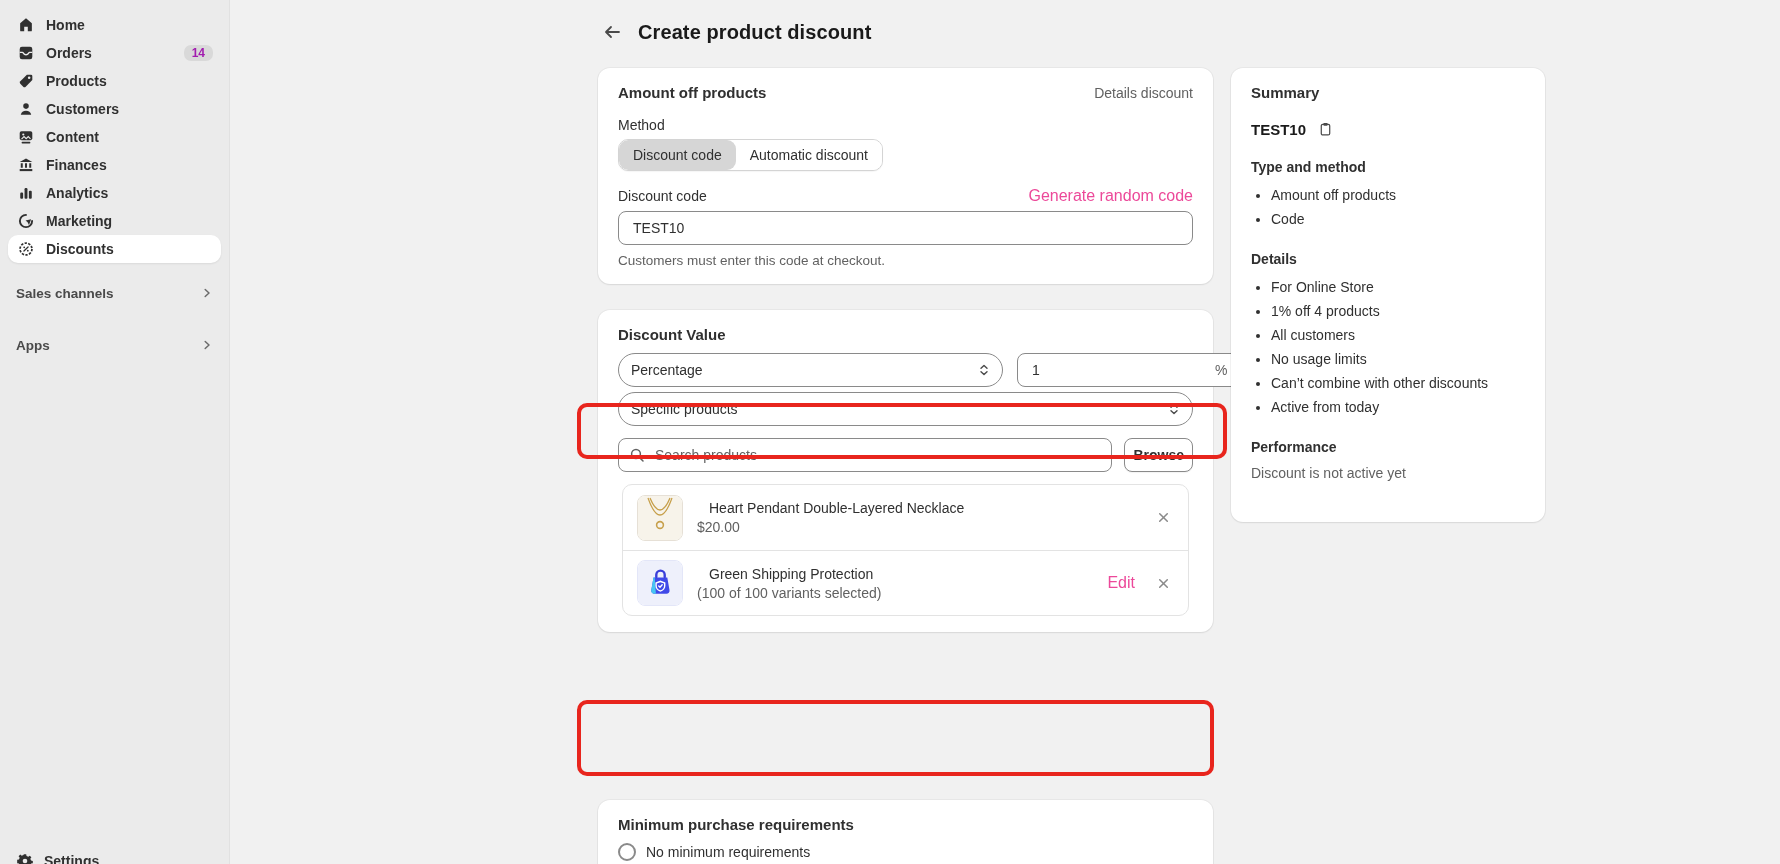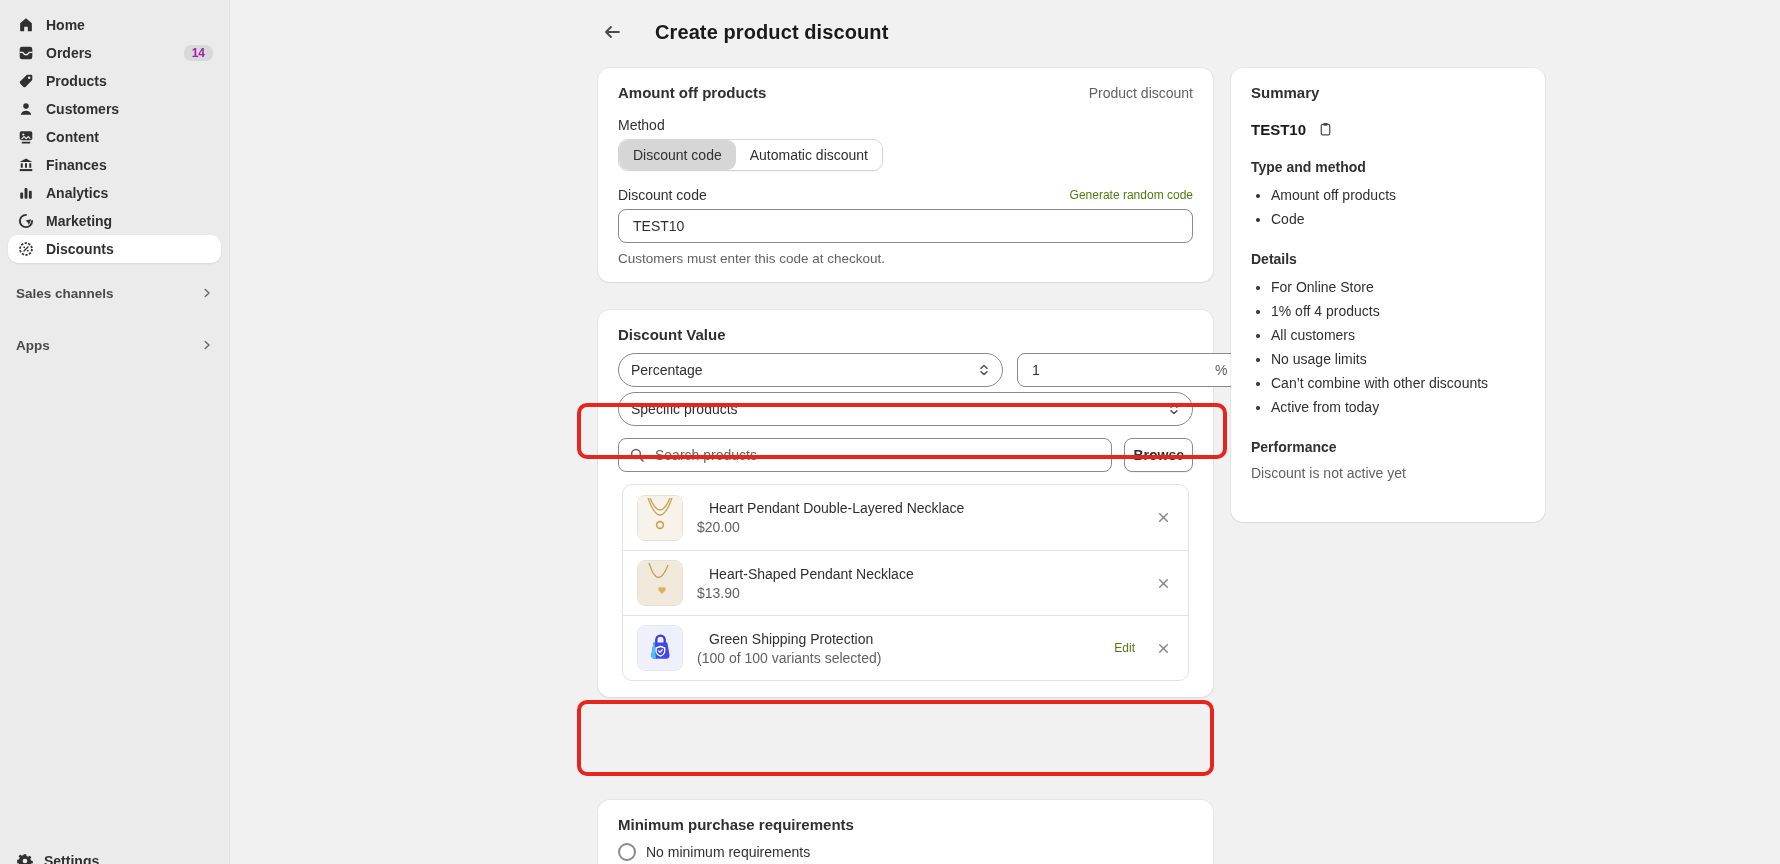--- a/index.html
+++ b/index.html
@@ -13,21 +13,21 @@
   .nav-item .nv-icon{width:20px;height:20px;display:flex;align-items:center;justify-content:center;color:#303030;flex:none;}
   .nav-item .nv-label{font-size:14px;font-weight:600;color:#303030;flex:1;white-space:nowrap;}
   .nav-item.active{background:#ffffff;box-shadow:0 1px 2px rgba(0,0,0,.08);}
   .nav-badge{background:#d9d9d9;color:#a21caf;font-size:12px;font-weight:600;border-radius:7px;padding:1px 8px;}
   .nav-section{display:flex;align-items:center;height:28px;padding:0 16px;color:#4a4a4a;font-size:13.5px;font-weight:700;cursor:pointer;}
   .nav-section .sec-label{flex:1;}
   .nav-section svg{color:#6b6b6b;}
   .settings-row{position:absolute;left:16px;top:852px;display:flex;align-items:center;gap:10px;font-size:14px;font-weight:600;color:#303030;}
 
   
-  .page-header{position:absolute;left:598px;top:18px;width:615px;display:flex;align-items:center;gap:29px;}
+  .page-header{position:absolute;left:598px;top:18px;width:615px;display:flex;align-items:center;gap:12px;}
   .back-btn{width:28px;height:28px;border:none;background:transparent;display:flex;align-items:center;justify-content:center;cursor:pointer;color:#4a4a4a;padding:0;}
   .page-title{font-size:20px;font-weight:700;color:#1a1a1a;letter-spacing:.1px;}
 
   
   .card{position:absolute;background:#fff;border-radius:12px;box-shadow:0 1px 2px rgba(0,0,0,.07),0 0 0 1px rgba(0,0,0,.04);box-sizing:border-box;}
   #card-amount{left:598px;top:68px;width:615px;padding:16px 20px;}
   #card-value{left:598px;top:310px;width:615px;padding:16px 14px 16px 14px;}
   #card-min{left:598px;top:800px;width:615px;height:130px;padding:16px 20px;}
   #summary-card{left:1231px;top:68px;width:314px;min-height:454px;padding:16px 20px;}
 
@@ -41,21 +41,21 @@
   .segment{padding:7px 14px;font-size:14px;color:#303030;background:#fff;border:none;cursor:pointer;font-family:inherit;}
   .segment.selected{background:#d6d6d6;border-radius:9px;}
 
   
   .text-input{display:flex;align-items:center;border:1px solid #8a8a8a;border-radius:8px;background:#fff;height:34px;box-sizing:border-box;padding:0 12px;}
   .text-input input{border:none;outline:none;flex:1;font-size:14px;color:#303030;font-family:inherit;background:transparent;min-width:0;}
   .suffix{color:#616161;font-size:14px;}
   .select-box{display:flex;align-items:center;justify-content:space-between;border:1px solid #8a8a8a;border-radius:17px;background:#fff;height:34px;box-sizing:border-box;padding:0 12px;cursor:pointer;}
   .select-box .sel-text{font-size:14px;color:#303030;}
   .helper{font-size:13.5px;color:#616161;margin-top:8px;}
-  .link{color:#4d7c0f;font-size:12px;text-decoration:none;cursor:pointer;}
+  .link{color:#ec4899;font-size:16px;text-decoration:none;cursor:pointer;}
 
   .row-2col{display:flex;gap:14px;margin-top:10px;}
   .w-type{width:385px;flex:none;}
   .w-amount{flex:1;}
 
   
   .search-row{display:flex;gap:12px;margin-top:12px;}
   .search-box{flex:1;display:flex;align-items:center;gap:8px;border:1px solid #8a8a8a;border-radius:8px;height:34px;box-sizing:border-box;padding:0 10px;background:#fff;}
   .search-box input{border:none;outline:none;flex:1;font-size:14px;font-family:inherit;color:#303030;background:transparent;}
   .search-box input::placeholder{color:#616161;}
@@ -218,21 +218,21 @@
             <path d="M9 5l-5 5 5 5M4.6 10H17" stroke="currentColor" stroke-width="1.8" fill="none" stroke-linecap="round" stroke-linejoin="round"></path>
           </svg>
       </span>
     </button>
     <h1 class="page-title" style="margin:0;">Create product discount</h1>
   </div>
 
   <section class="card" id="card-amount">
     <div class="card-title-row">
       <span class="card-title">Amount off products</span>
-      <span class="muted">Product discount</span>
+      <span class="muted">Details discount</span>
     </div>
     <div class="field-label" style="margin-top:16px;">Method</div>
     <div class="segmented">
       <button class="segment selected">Discount code</button>
       <button class="segment">Automatic discount</button>
     </div>
     <div class="card-title-row" style="margin-top:16px;">
       <span class="field-label">Discount code</span>
       <a class="link">Generate random code</a>
     </div>
@@ -293,40 +293,20 @@
         <div class="row-actions">
           <button class="x-btn">
             <svg width="13" height="13" viewBox="0 0 12 12">
                 <path d="M2.5 2.5l7 7M9.5 2.5l-7 7" stroke="#8a8a8a" stroke-width="1.4" stroke-linecap="round"></path>
               </svg>
           </button>
         </div>
       </div>
 
 
-      <div class="product-row">
-        <span class="thumb">
-          <svg width="44" height="44" viewBox="0 0 44 44">
-              <rect width="44" height="44" fill="#f2e9dd"></rect>
-              <path d="M11 2 Q20 30 30 4" stroke="#c7a04c" stroke-width="1.3" fill="none"></path>
-              <path d="M24 33l-3.4-3.4a2.2 2.2 0 0 1 3.1-3.1l.3.3.3-.3a2.2 2.2 0 0 1 3.1 3.1Z" fill="#d9b35e"></path>
-            </svg>
-        </span>
-        <div class="p-text">
-          <div class="p-name">Heart-Shaped Pendant Necklace</div>
-          <div class="p-sub">$13.90</div>
-        </div>
-        <div class="row-actions">
-          <button class="x-btn">
-            <svg width="13" height="13" viewBox="0 0 12 12">
-                <path d="M2.5 2.5l7 7M9.5 2.5l-7 7" stroke="#8a8a8a" stroke-width="1.4" stroke-linecap="round"></path>
-              </svg>
-          </button>
-        </div>
-      </div>
 
       <div class="product-row">
         <span class="thumb app">
           <svg width="44" height="44" viewBox="0 0 44 44">
               <rect width="44" height="44" fill="#eef0fb"></rect>
               <path d="M15.5 16.5h13.8l2.2 12.6a3.1 3.1 0 0 1-3.1 3.7H16.4a3.1 3.1 0 0 1-3.1-3.7Z" fill="#4049e8"></path>
               <path d="M15.5 16.5 13.3 29.1a3.1 3.1 0 0 0 3.1 3.7h1.5l-1.2-16.3Z" fill="#46c6f2"></path>
               <path d="M18.3 16v-2.2a4.2 4.2 0 0 1 8.4 0V16" stroke="#3a3fd9" stroke-width="2.4" fill="none" stroke-linecap="round"></path>
               <path d="M22.4 19.6l5 1.8v3.3c0 3-2 5-5 6.1-3-1.1-5-3.1-5-6.1v-3.3Z" fill="#fff"></path>
               <path d="M22.4 21.2l3.6 1.3v2.4c0 2.1-1.4 3.6-3.6 4.4-2.2-.8-3.6-2.3-3.6-4.4v-2.4Z" fill="#4049e8"></path>

